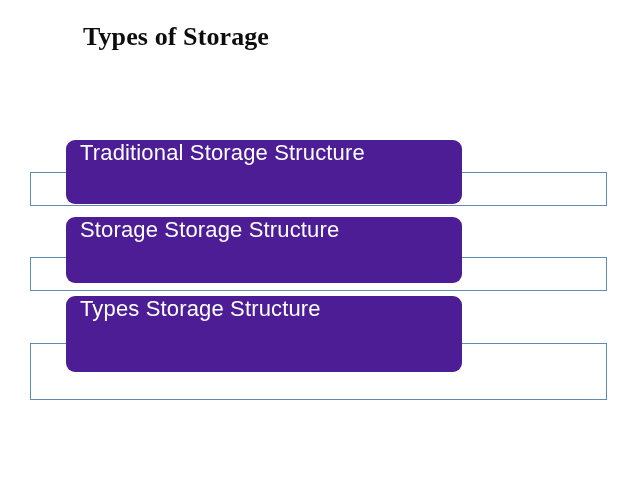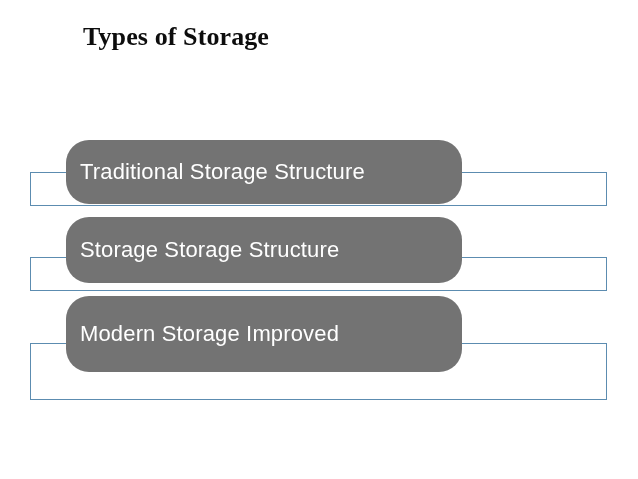--- a/index.html
+++ b/index.html
@@ -46,25 +46,24 @@
   }
   .outline-box.b1 { top: 172px; height: 34px; }
   .outline-box.b2 { top: 257px; height: 34px; }
   .outline-box.b3 { top: 343px; height: 57px; }
 
   
   .blue-box {
     position: absolute;
     left: 66px;
     width: 396px;
-    background: #737373;
-    border-radius: 23px;
+    background: #4c1d95;
+    border-radius: 9px;
     box-sizing: border-box;
     display: flex;
-    align-items: center;
     padding-left: 14px;
   }
   .blue-box.r1 { top: 140px; height: 64px; }
   .blue-box.r2 { top: 217px; height: 66px; }
   .blue-box.r3 { top: 296px; height: 76px; }
 
   .blue-label {
     font-family: "Liberation Sans", "DejaVu Sans", sans-serif;
     font-size: 22px;
     line-height: 26px;
@@ -88,17 +87,17 @@
       <span class="blue-label">Traditional Storage Structure</span>
     </div>
 
     <div class="outline-box b2"></div>
     <div class="blue-box r2">
       <span class="blue-label">Storage Storage Structure</span>
     </div>
 
     <div class="outline-box b3"></div>
     <div class="blue-box r3">
-      <span class="blue-label">Modern Storage Improved</span>
+      <span class="blue-label">Types Storage Structure</span>
     </div>
 
   </div>
 </div>
 
 </body></html>

